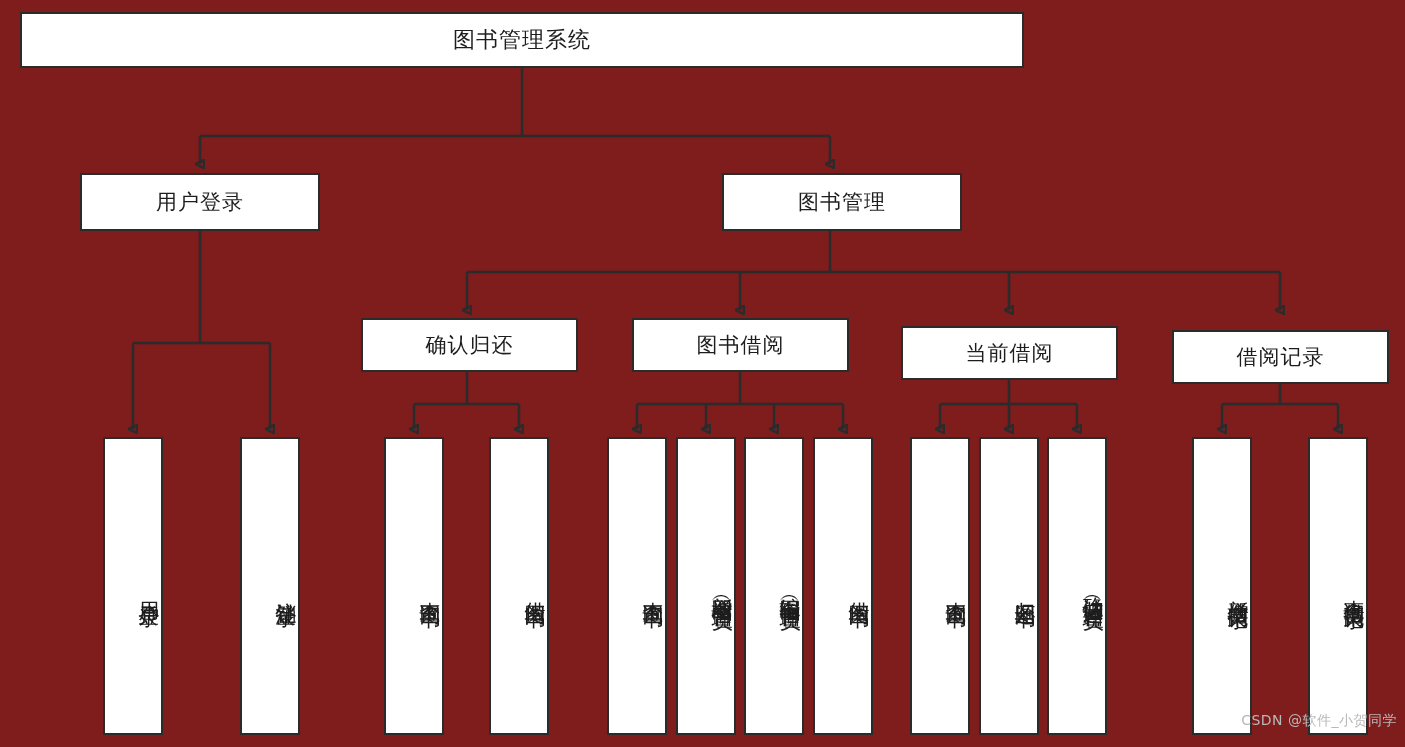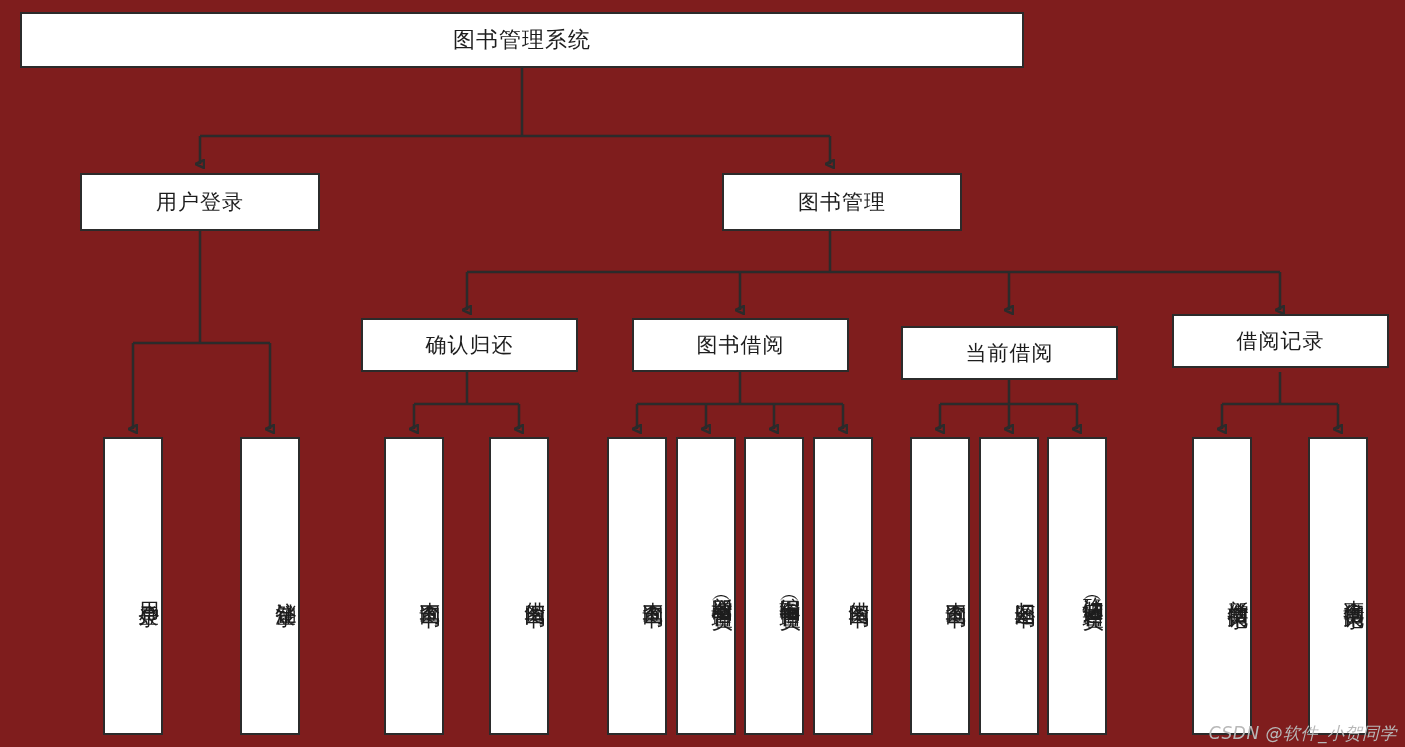--- a/index.html
+++ b/index.html
@@ -56,26 +56,25 @@
     pointer-events: none;
   }
   svg.links line, svg.links path {
     stroke: #2b2b2b;
     stroke-width: 2.5;
     fill: none;
   }
   .watermark {
     position: absolute;
     right: 8px;
-    bottom: 2px;
-    font-size: 17px;
+    bottom: 17px;
+    font-size: 14px;
     color: #b8b8b8;
     letter-spacing: 0.5px;
     white-space: nowrap;
-    font-style: italic;
   }
 </style>
 </head>
 <body>
 
 <div id="canvas">
 
   <svg class="links" viewBox="0 0 1405 747" xmlns="http://www.w3.org/2000/svg">
     <defs>
       <marker id="arrow" markerWidth="10" markerHeight="10" refX="5" refY="5" orient="auto" markerUnits="userSpaceOnUse">
@@ -141,21 +140,21 @@
   </div>
 
   <div class="node horiz" style="left:632px; top:318px; width:217px; height:54px;">
     <span>图书借阅</span>
   </div>
 
   <div class="node horiz" style="left:901px; top:326px; width:217px; height:54px;">
     <span>当前借阅</span>
   </div>
 
-  <div class="node horiz" style="left:1172px; top:314px; width:217px; height:54px;">
+  <div class="node horiz" style="left:1172px; top:330px; width:217px; height:54px;">
     <span>借阅记录</span>
   </div>
 
   <div class="node vert" style="left:103px; top:437px; width:60px; height:298px;">
     <span>用户登录</span>
   </div>
 
   <div class="node vert" style="left:240px; top:437px; width:60px; height:298px;">
     <span>注销登录</span>
   </div>

